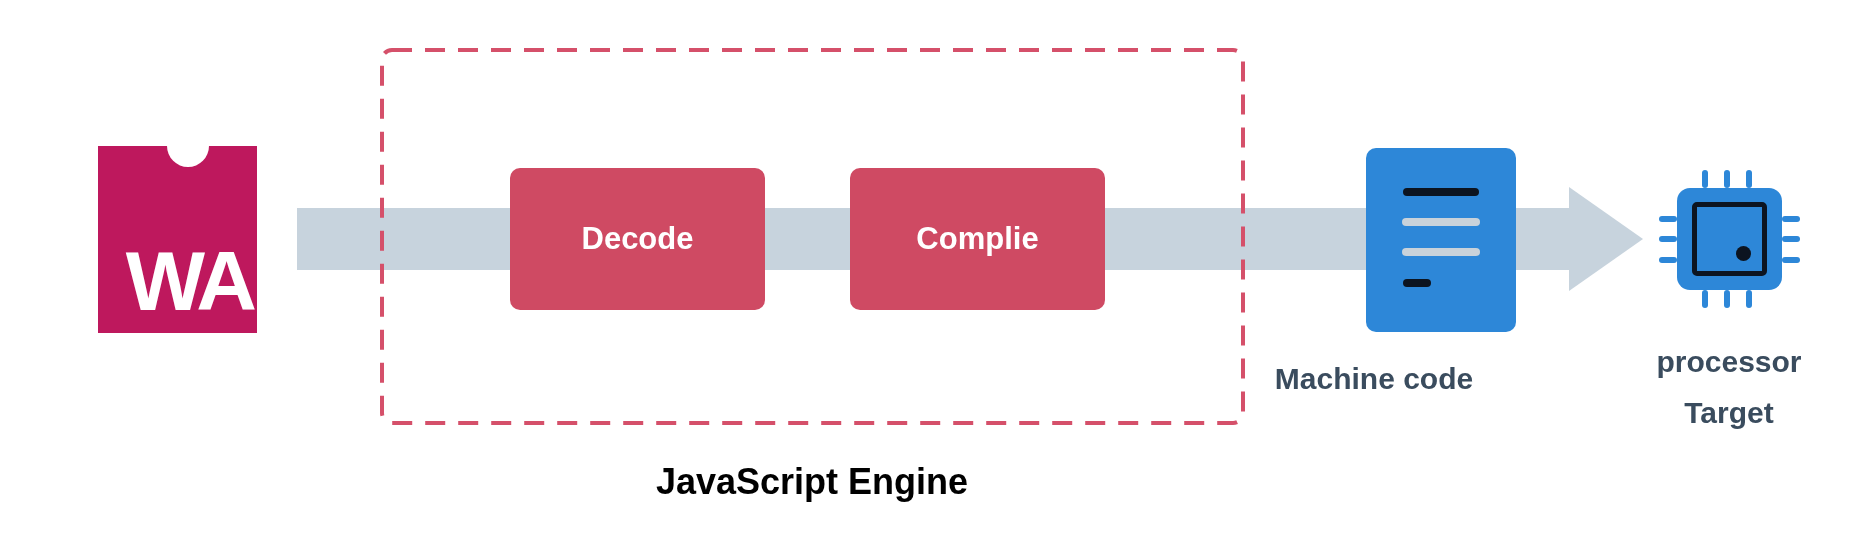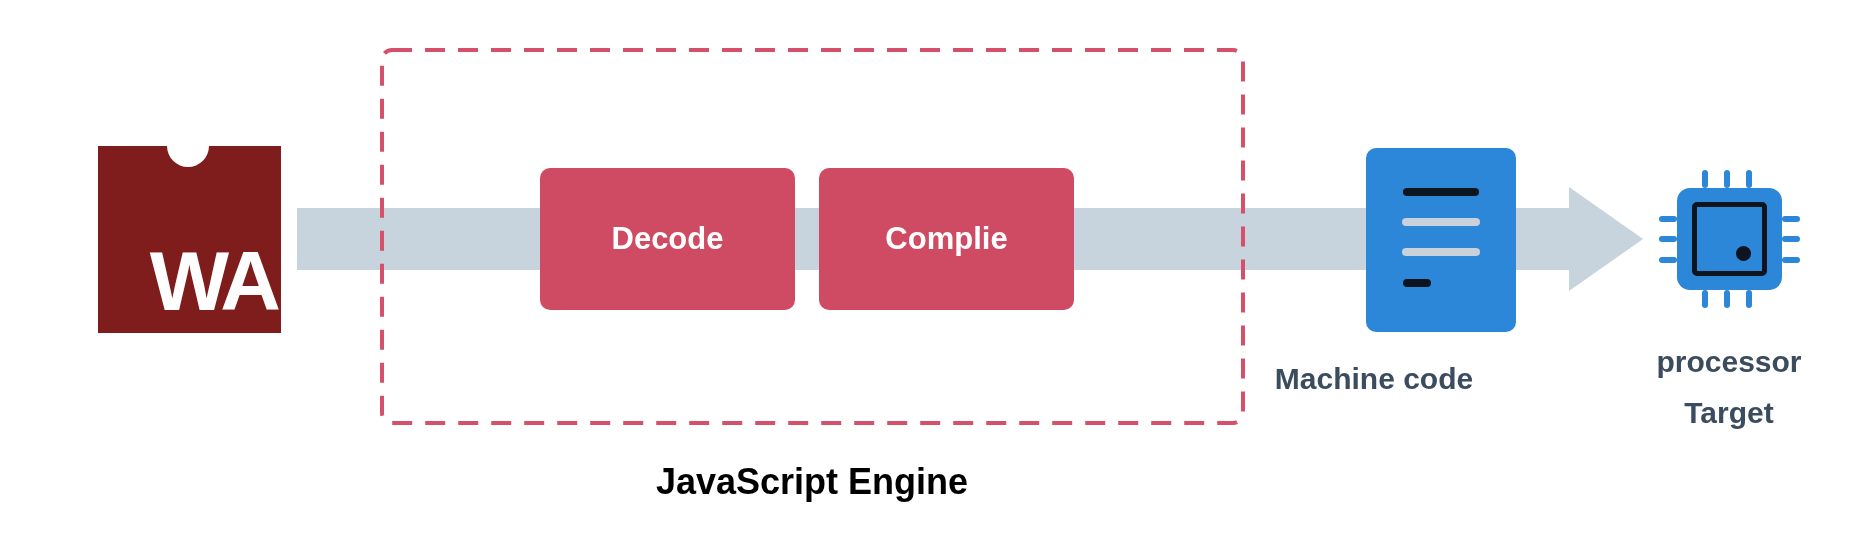--- a/index.html
+++ b/index.html
@@ -19,21 +19,21 @@
   .flow-head {
     position: absolute; left: 1569px; top: 187px;
     width: 0; height: 0; z-index: 1;
     border-top: 52px solid transparent;
     border-bottom: 52px solid transparent;
     border-left: 74px solid #c7d3dd;
   }
   
   .wasm-badge {
     position: absolute; left: 98px; top: 146px;
-    width: 183px; height: 187px; background: #7f1d1d; z-index: 3;
+    width: 159px; height: 187px; background: #be185d; z-index: 3;
   }
   .wasm-notch {
     position: absolute; left: 69px; top: -21px;
     width: 42px; height: 42px; border-radius: 50%; background: #ffffff;
   }
   .wasm-logo {
     position: absolute; right: 4px; bottom: 10px;
     color: #ffffff; font-size: 84px; font-weight: bold;
     letter-spacing: -4px; line-height: 1;
   }
@@ -43,22 +43,22 @@
     width: 865px; height: 377px; z-index: 2;
   }
   .engine-box svg { display: block; }
   
   .stage {
     position: absolute; top: 168px; width: 255px; height: 142px;
     background: #cf4a63; border-radius: 10px; z-index: 3;
     display: flex; align-items: center; justify-content: center;
     color: #ffffff; font-size: 31px; font-weight: bold;
   }
-  .stage.decode { left: 540px; }
-  .stage.compile { left: 819px; }
+  .stage.decode { left: 510px; }
+  .stage.compile { left: 850px; }
   
   .node-label {
     position: absolute; color: #3a4c5e; font-size: 30px; font-weight: bold;
     text-align: center; z-index: 3; line-height: 1.1;
   }
   .wasm-label    { left: 18px;   top: 362px; width: 330px; }
   .machine-label { left: 1219px; top: 362px; width: 310px; }
   .target-label  { left: 1629px; top: 336px; width: 200px; line-height: 51px; }
   .engine-label {
     position: absolute; left: 562px; top: 461px; width: 500px;

